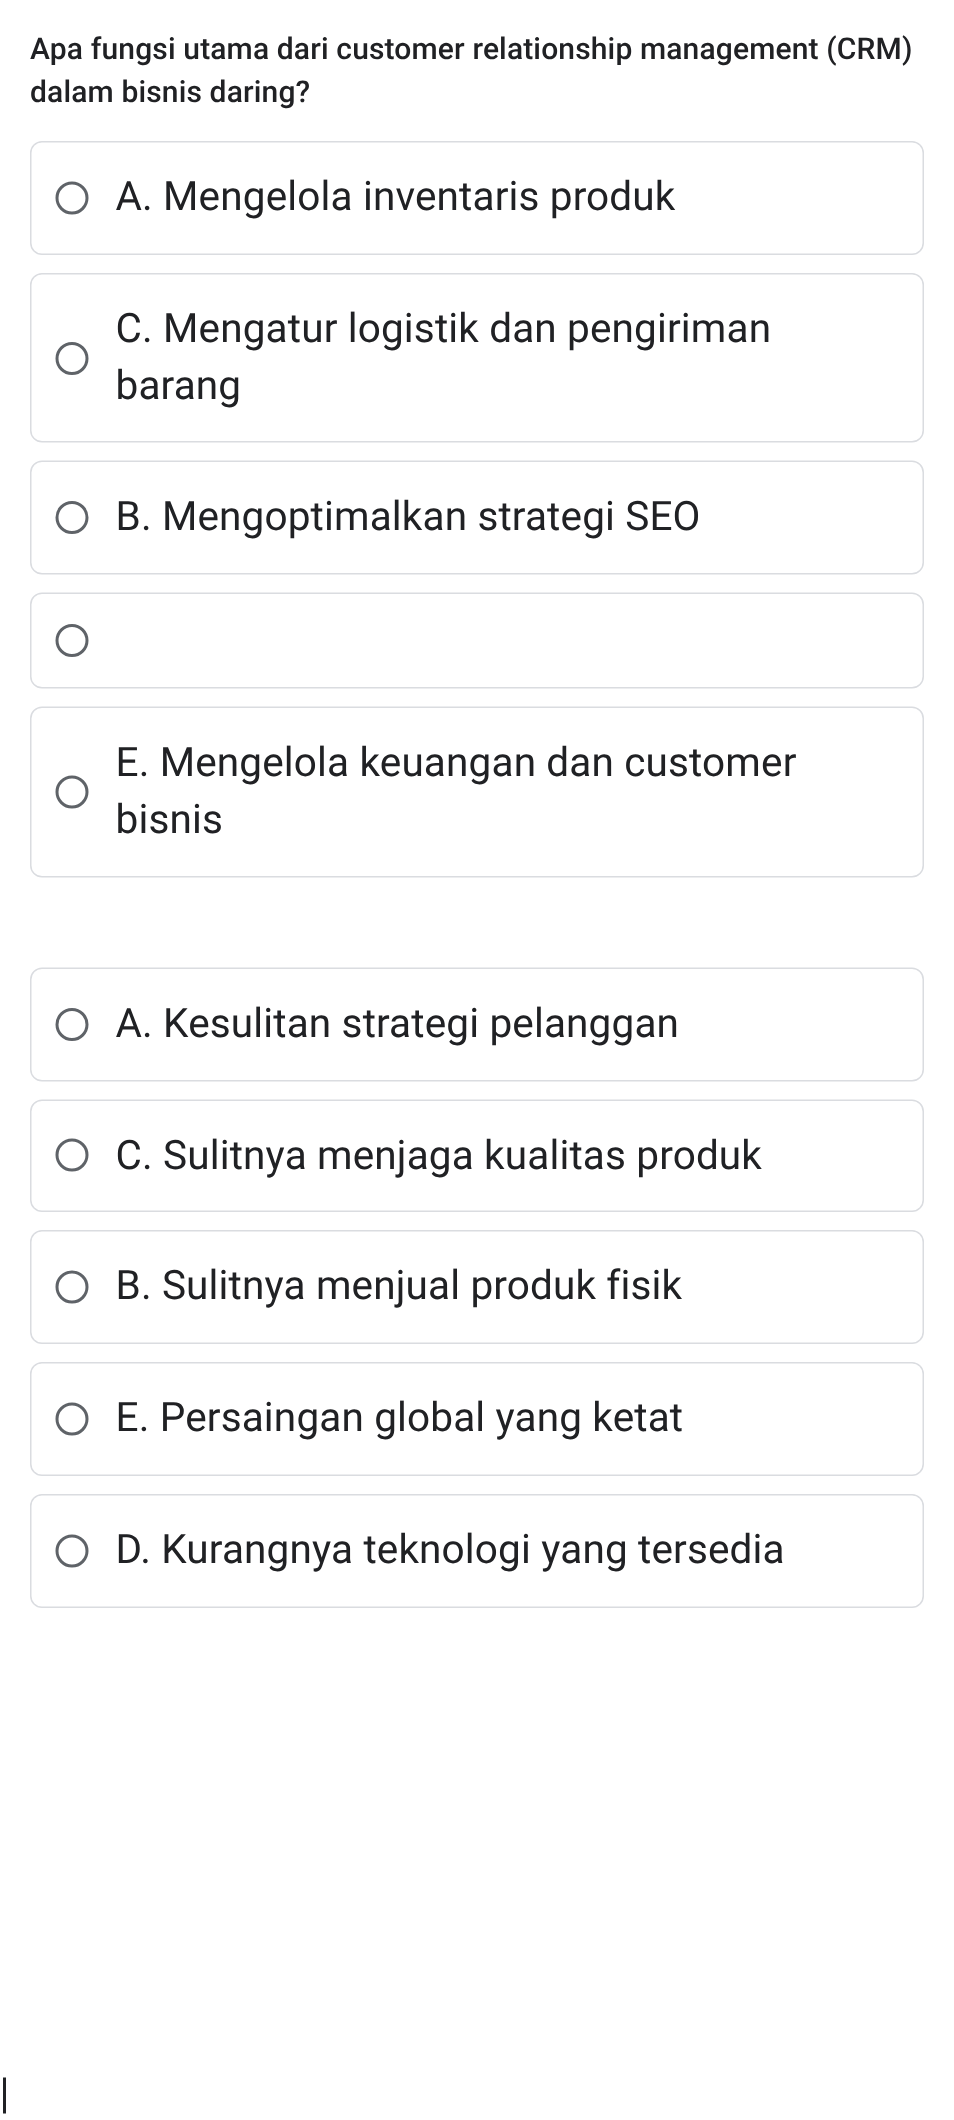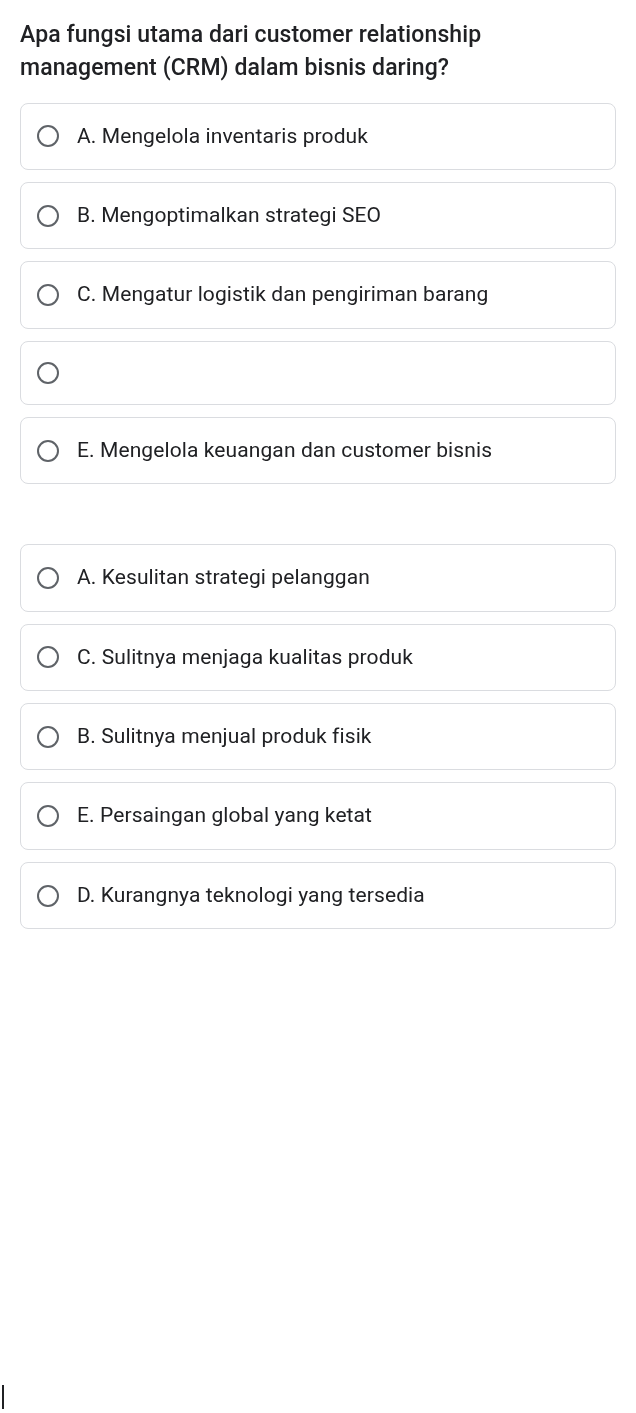--- a/index.html
+++ b/index.html
@@ -11,21 +11,21 @@
     font-family: Roboto, Arial, sans-serif;
     background: #ffffff;
     width: 636px;
     padding: 18px 20px;
     color: #202124;
   }
   .question-block {
     margin-bottom: 60px;
   }
   .question-text {
-    font-size: 23px;
+    font-size: 20px;
     font-weight: 500;
     color: #202124;
     line-height: 1.45;
     margin-bottom: 18px;
     letter-spacing: 0.1px;
   }
   .option {
     display: flex;
     align-items: center;
     border: 1px solid #dadce0;
@@ -38,21 +38,21 @@
   .radio {
     width: 22px;
     height: 22px;
     min-width: 22px;
     border: 2px solid #5f6368;
     border-radius: 50%;
     margin-right: 18px;
     flex-shrink: 0;
   }
   .option-text {
-    font-size: 21px;
+    font-size: 27px;
     color: #202124;
     line-height: 1.4;
     letter-spacing: 0.1px;
   }
   .cursor {
     position: fixed;
     left: 2px;
     bottom: 4px;
     width: 2px;
     height: 24px;
@@ -63,25 +63,25 @@
 <body>
 
 <div class="question-block">
   <div class="question-text">Apa fungsi utama dari customer relationship management (CRM) dalam bisnis daring?</div>
   <div class="option">
     <div class="radio"></div>
     <div class="option-text">A. Mengelola inventaris produk</div>
   </div>
   <div class="option">
     <div class="radio"></div>
-    <div class="option-text">B. Mengoptimalkan strategi SEO</div>
+    <div class="option-text">C. Mengatur logistik dan pengiriman barang</div>
   </div>
   <div class="option">
     <div class="radio"></div>
-    <div class="option-text">C. Mengatur logistik dan pengiriman barang</div>
+    <div class="option-text">B. Mengoptimalkan strategi SEO</div>
   </div>
   <div class="option">
     <div class="radio"></div>
   </div>
   <div class="option">
     <div class="radio"></div>
     <div class="option-text">E. Mengelola keuangan dan customer bisnis</div>
   </div>
 </div>
 

